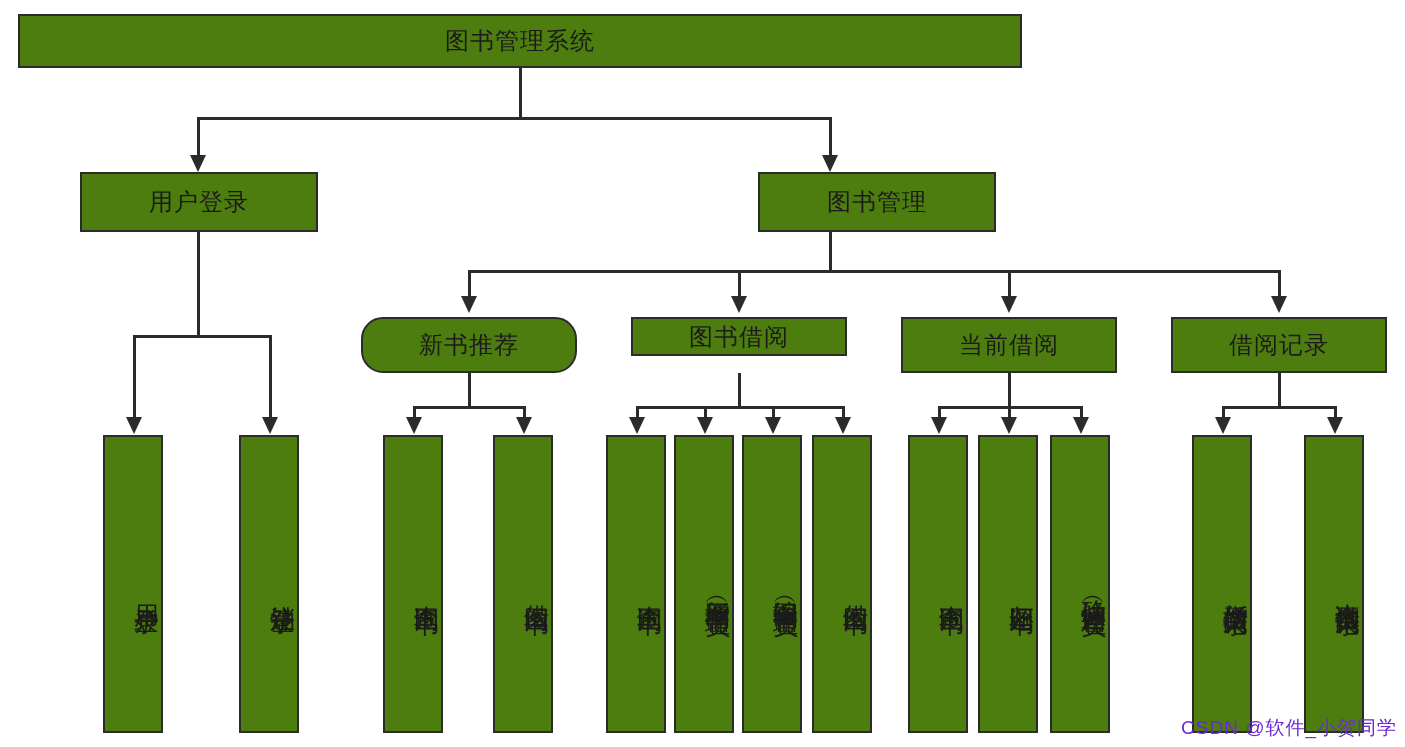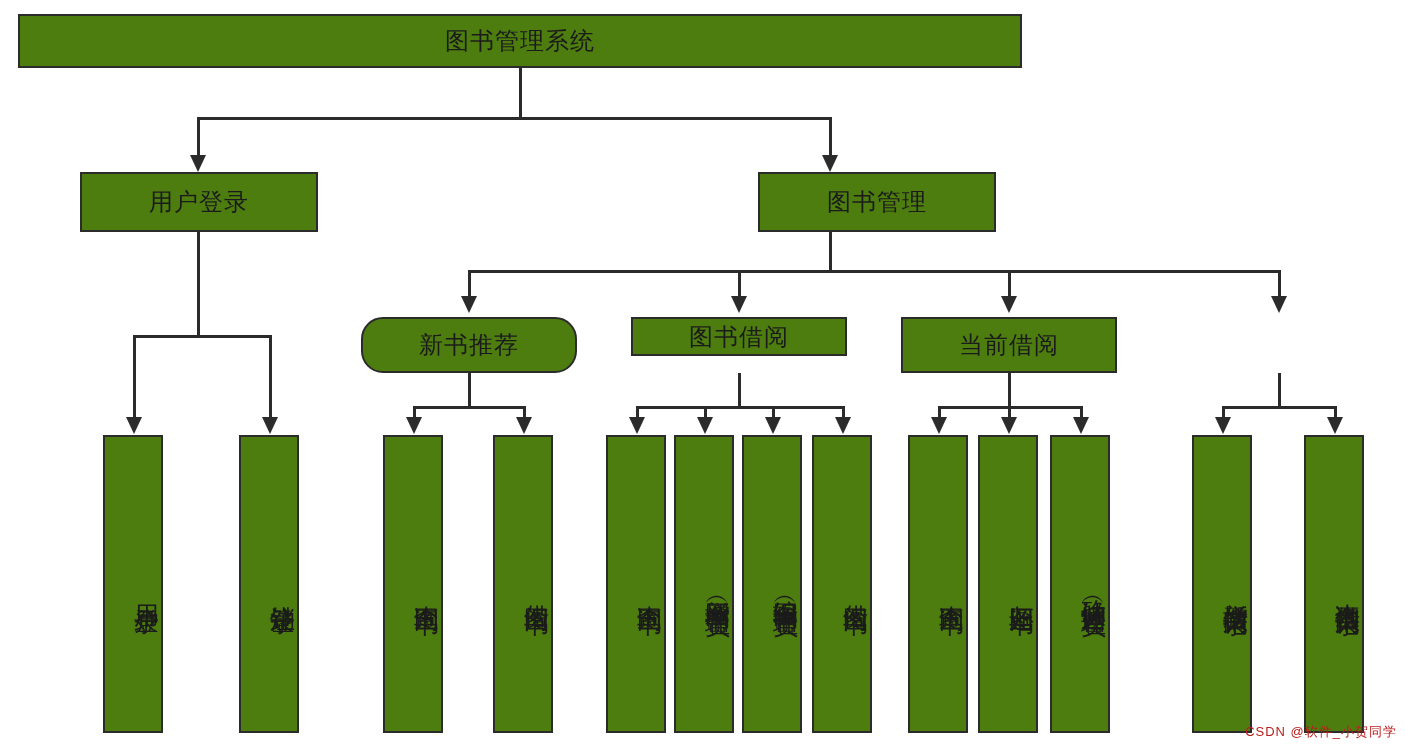--- a/index.html
+++ b/index.html
@@ -58,22 +58,22 @@
     width: 0;
     height: 0;
     border-left: 8px solid transparent;
     border-right: 8px solid transparent;
     border-top: 17px solid #2b2b2b;
   }
   .watermark {
     position: absolute;
     right: 8px;
     bottom: 6px;
-    font-size: 13px;
-    color: #b91c1c;
+    font-size: 19px;
+    color: #6d28d9;
     letter-spacing: 1px;
     white-space: nowrap;
     margin-left: 44px;
   }
 </style>
 </head>
 <body>
 
 <div id="canvas">
 
@@ -117,20 +117,23 @@
   <div class="arrow" style="left:1271px; top:296px;"></div>
 
   <div class="node horiz" style="left:361px; top:317px; width:216px; height:56px;border-radius:22px;">
     <span>新书推荐</span>
   </div>
   <div class="node horiz" style="left:631px; top:317px; width:216px; height:39px;">
     <span>图书借阅</span>
   </div>
   <div class="node horiz" style="left:901px; top:317px; width:216px; height:56px;font-family:Liberation Serif, serif;">
     <span>当前借阅</span>
+  </div>
+  <div class="node horiz" style="left:1171px; top:317px; width:216px; height:56px;">
+    <span>借阅记录</span>
   </div>
 
   <div class="edge v" style="left:468px; top:373px; height:33px;"></div>
   <div class="edge h" style="left:413px; top:406px; width:112px;"></div>
   <div class="edge v" style="left:413px; top:406px; height:13px;"></div>
   <div class="arrow" style="left:406px; top:417px;"></div>
   <div class="edge v" style="left:523px; top:406px; height:13px;"></div>
   <div class="arrow" style="left:516px; top:417px;"></div>
 
   <div class="edge v" style="left:738px; top:373px; height:33px;"></div>

